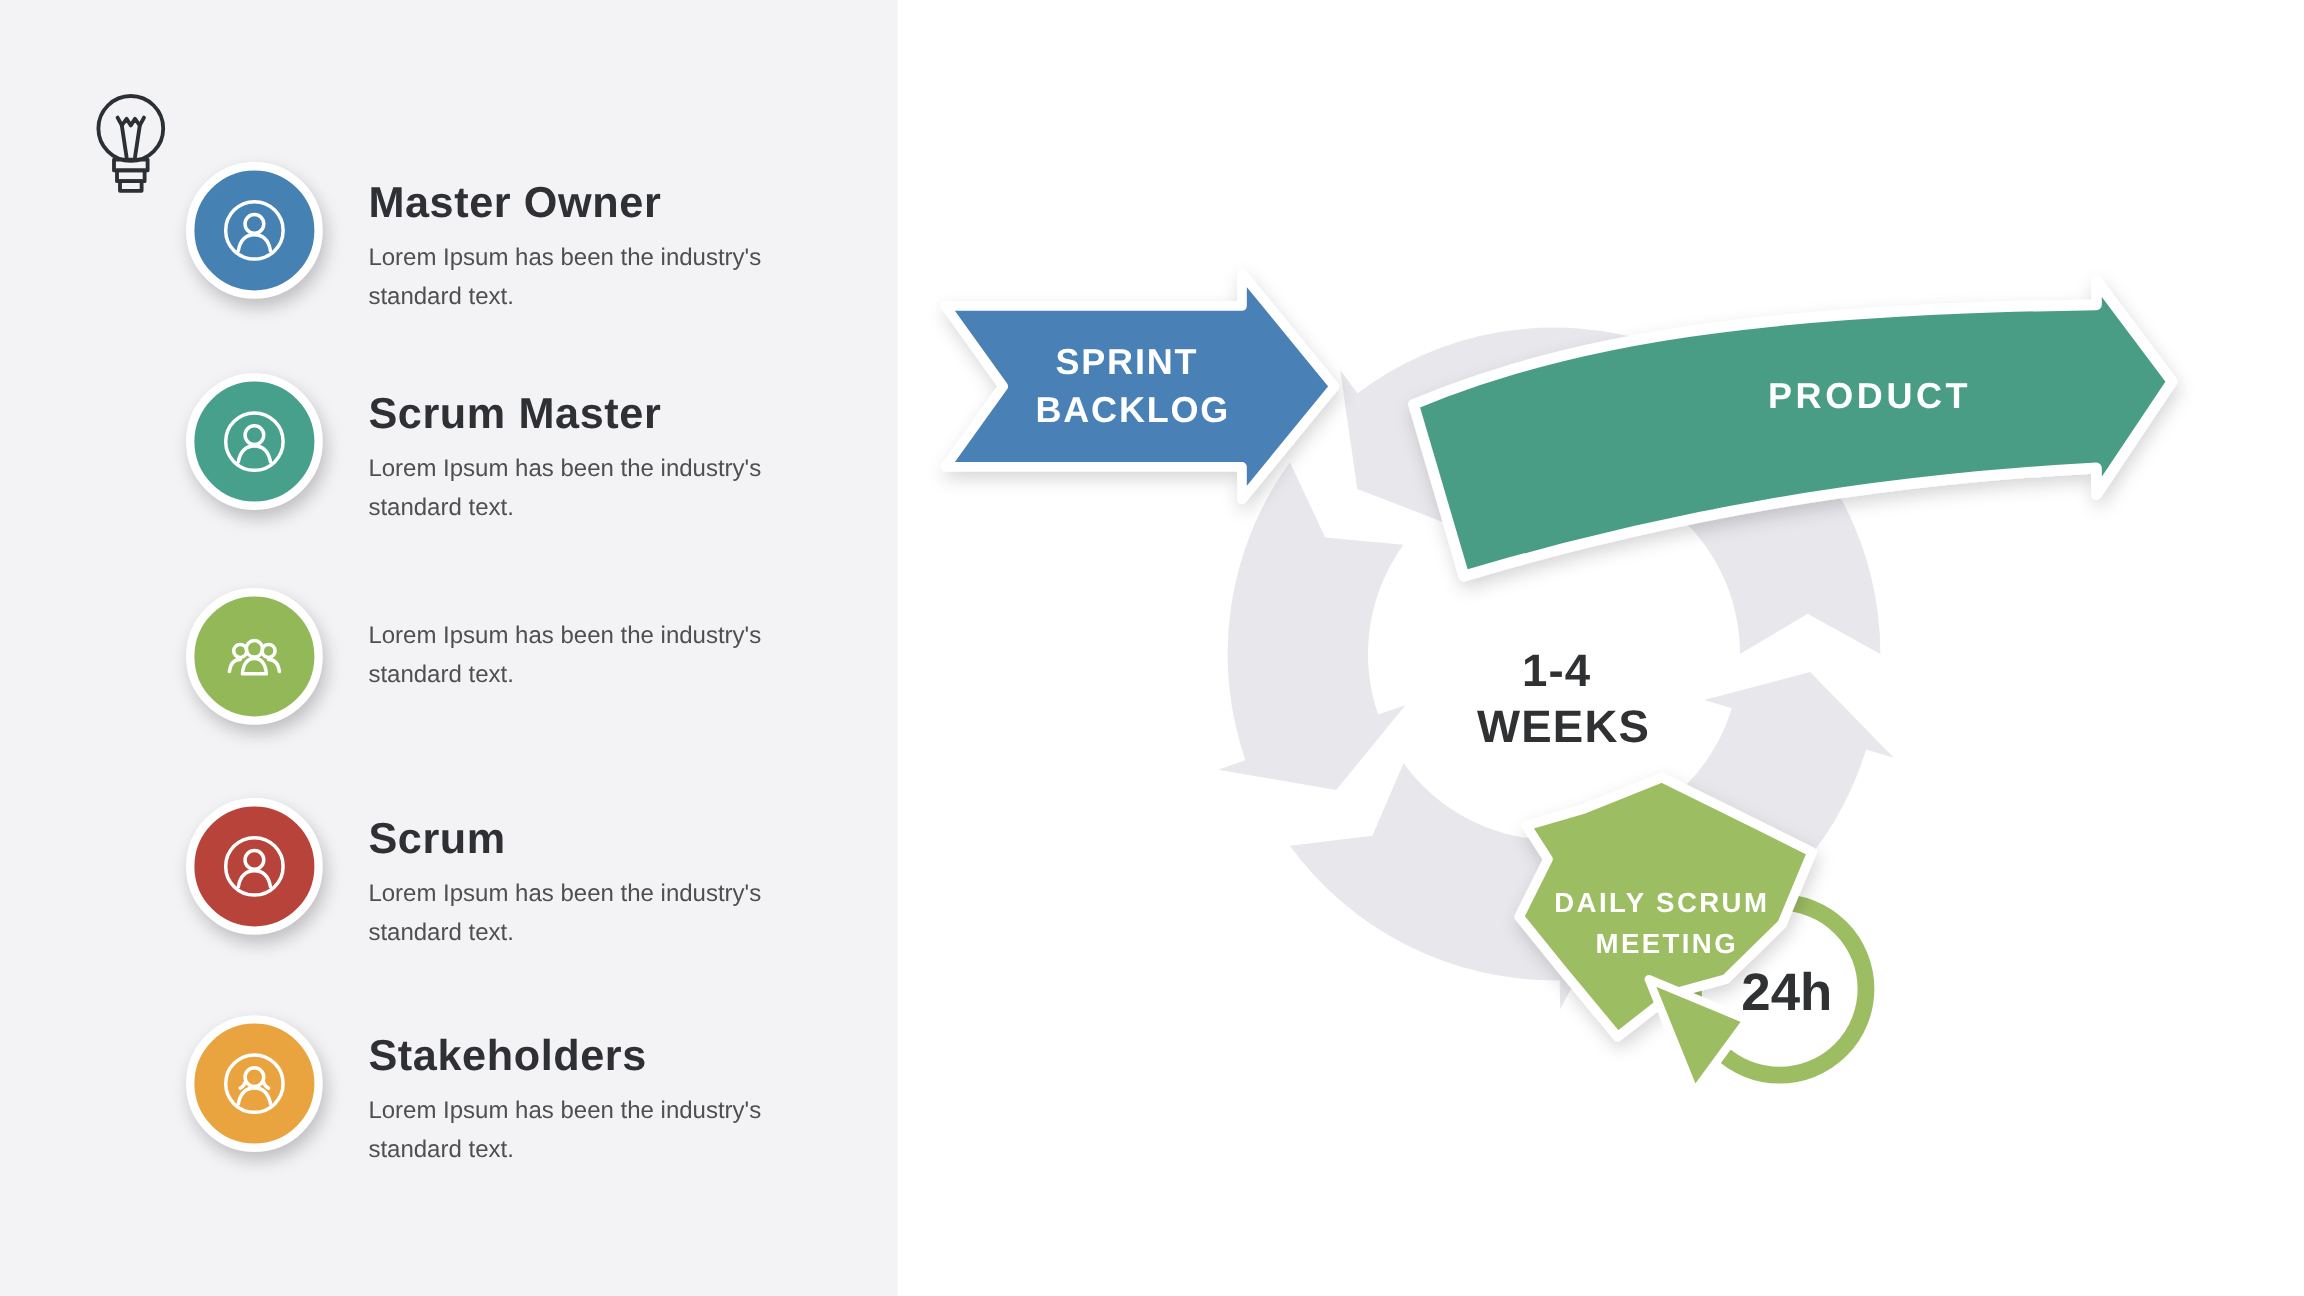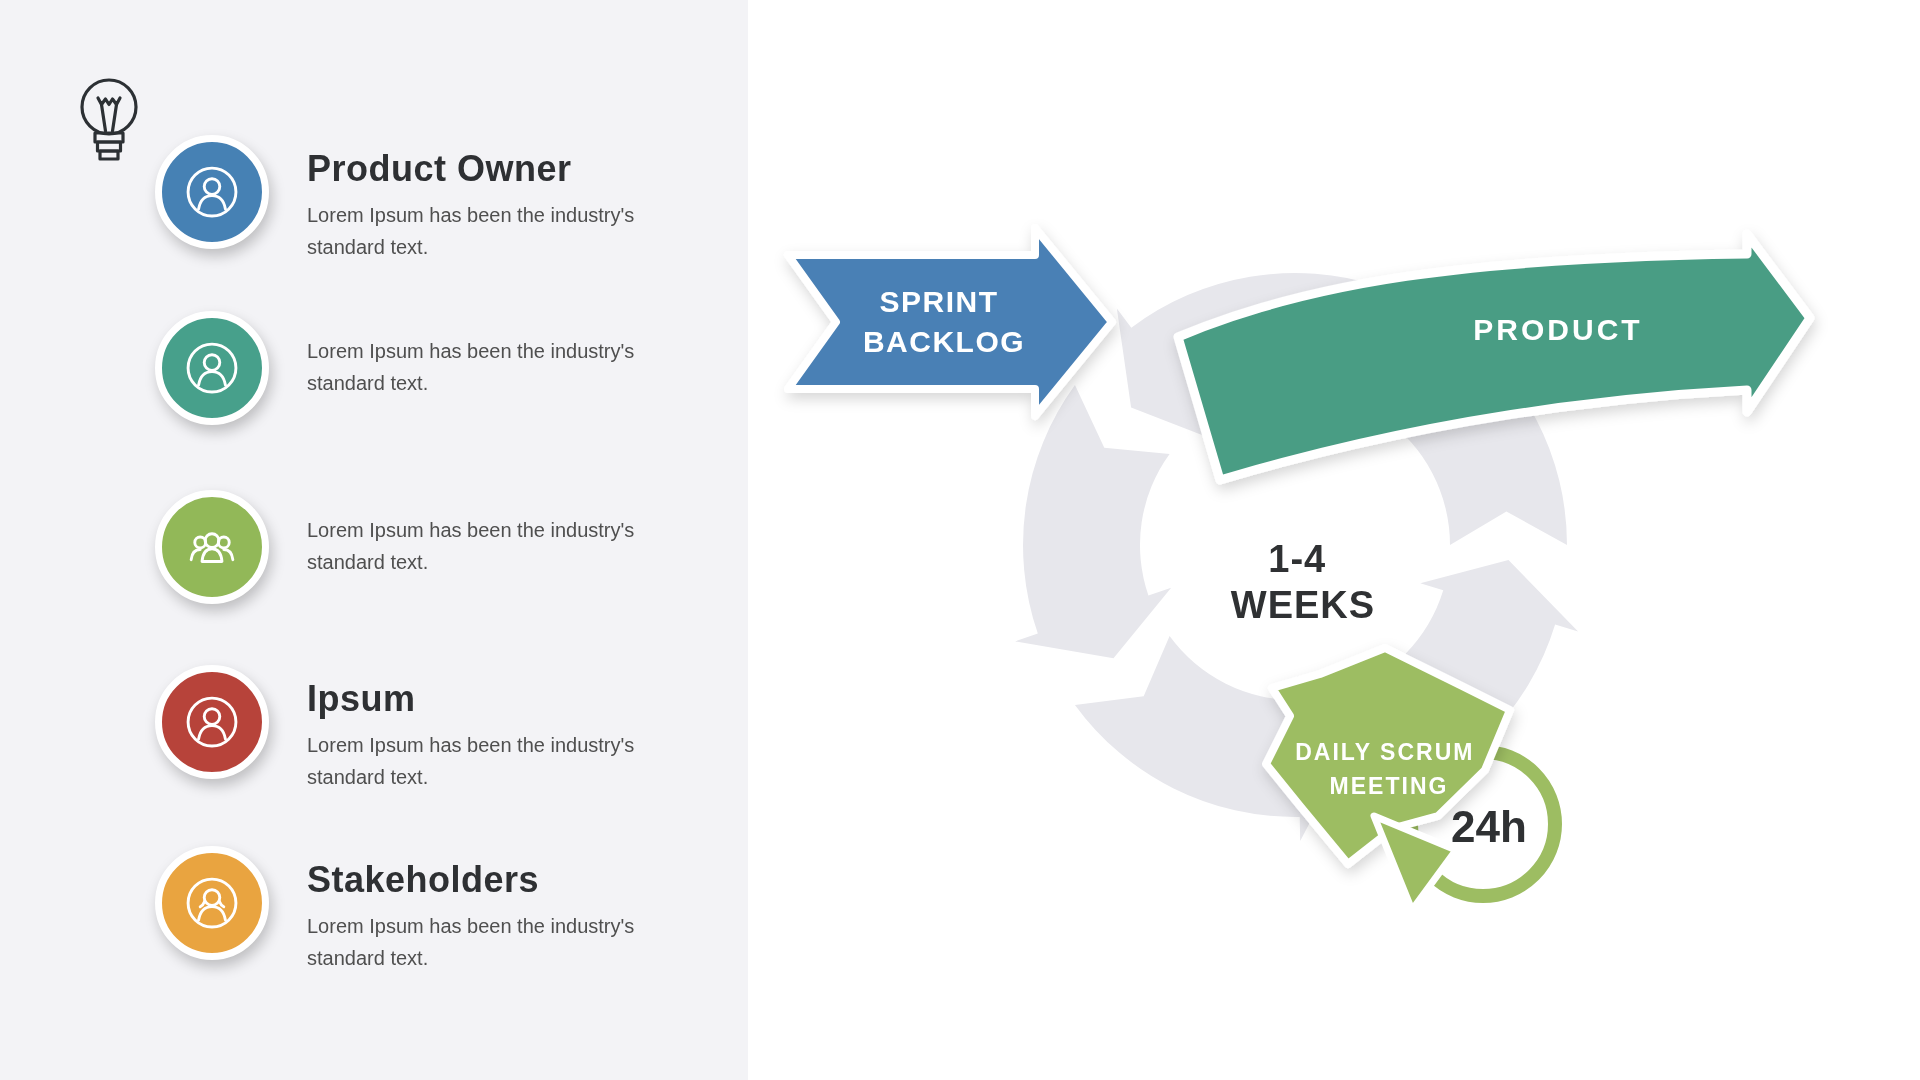--- a/index.html
+++ b/index.html
@@ -43,34 +43,35 @@
 
     <div class="role-row" style="top:135px">
       <span class="badge" style="background-color: rgb(70, 129, 180);">
         <svg viewBox="0 0 32 32">
           <circle class="icon-stroke" cx="16" cy="16" r="13.2"></circle>
           <circle class="icon-stroke" cx="16" cy="13" r="4.3"></circle>
           <path class="icon-stroke" d="M8.6 25.4 C9.6 19.6 12.6 18 16 18 C19.4 18 22.4 19.6 23.4 25.4"></path>
         </svg>
       </span>
       <div class="role-text">
-        <h2>Product Owner</h2>
+        <h2>Master Owner</h2>
         <p>Lorem Ipsum has been the industry's standard text.</p>
       </div>
     </div>
 
     <div class="role-row" style="top:311px">
       <span class="badge" style="background-color: rgb(71, 160, 139);">
         <svg viewBox="0 0 32 32">
           <circle class="icon-stroke" cx="16" cy="16" r="13.2"></circle>
           <circle class="icon-stroke" cx="16" cy="13" r="4.3"></circle>
           <path class="icon-stroke" d="M8.6 25.4 C9.6 19.6 12.6 18 16 18 C19.4 18 22.4 19.6 23.4 25.4"></path>
         </svg>
       </span>
       <div class="role-text">
+        <h2>Scrum Master</h2>
         <p>Lorem Ipsum has been the industry's standard text.</p>
       </div>
     </div>
 
     <div class="role-row" style="top:490px">
       <span class="badge" style="background-color: rgb(146, 184, 88);">
         <svg viewBox="0 0 32 32">
           <circle class="icon-stroke" cx="9.5" cy="13.5" r="3"></circle>
           <path class="icon-stroke" d="M4.5 23 C5 18.6 7 17.4 9.5 17.4"></path>
           <circle class="icon-stroke" cx="22.5" cy="13.5" r="3"></circle>
@@ -86,21 +87,21 @@
 
     <div class="role-row" style="top:665px">
       <span class="badge" style="background-color: rgb(183, 67, 58);">
         <svg viewBox="0 0 32 32">
           <circle class="icon-stroke" cx="16" cy="16" r="13.2"></circle>
           <circle class="icon-stroke" cx="16" cy="13" r="4.3"></circle>
           <path class="icon-stroke" d="M8.6 25.4 C9.6 19.6 12.6 18 16 18 C19.4 18 22.4 19.6 23.4 25.4"></path>
         </svg>
       </span>
       <div class="role-text">
-        <h2>Ipsum</h2>
+        <h2>Scrum</h2>
         <p>Lorem Ipsum has been the industry's standard text.</p>
       </div>
     </div>
 
     <div class="role-row" style="top:846px">
       <span class="badge" style="background-color: rgb(233, 164, 64);">
         <svg viewBox="0 0 32 32">
           <circle class="icon-stroke" cx="16" cy="16" r="13.2"></circle>
           <circle class="icon-stroke" cx="16" cy="13" r="4.3"></circle>
           <path class="icon-stroke" d="M11.9 15.2 C11.3 16.8 10.5 17.6 9.5 18.1 M20.1 15.2 C20.7 16.8 21.5 17.6 22.5 18.1"></path>

